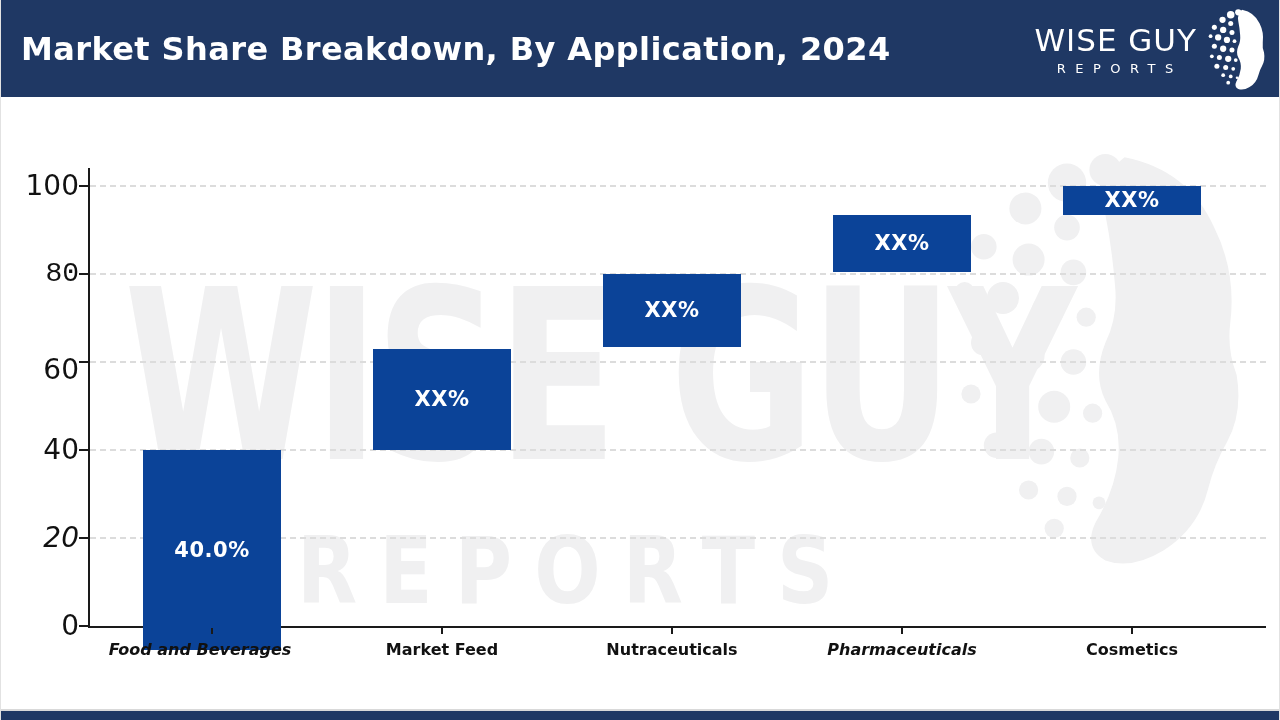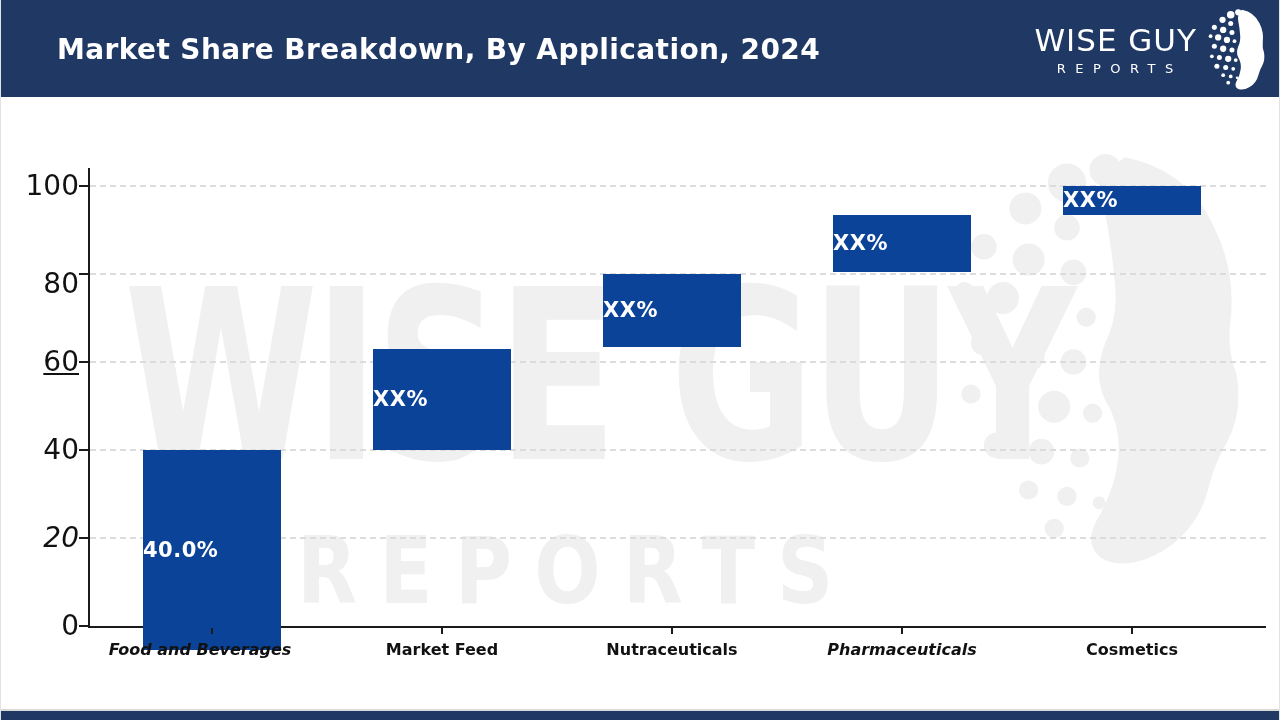--- a/index.html
+++ b/index.html
@@ -6,21 +6,21 @@
   body { background:#ffffff; }
   .page {
     position:relative; width:1280px; height:720px; background:#ffffff;
     font-family:"DejaVu Sans", sans-serif; overflow:hidden;
     border-left:1px solid #e2e2e2; border-right:1px solid #e2e2e2;
   }
   
   .header { position:absolute; left:0; top:0; width:1280px; height:97px; background:#1f3864; }
   .title {
     position:absolute; left:20px; top:50%; transform:translateY(-50%);
-    color:#ffffff; font-weight:bold; font-size:28px; letter-spacing:0.4px; white-space:nowrap;margin-left:36px;
+    color:#ffffff; font-weight:bold; font-size:32px; letter-spacing:0.4px; white-space:nowrap;
   }
   .logo { position:absolute; right:12px; top:4px; width:255px; height:90px; }
   .logo-text { position:absolute; right:72px; top:18px; text-align:center; color:#ffffff; }
   .logo-line1 { font-size:31px; letter-spacing:1px; white-space:nowrap; }
   .logo-line2 { font-size:13px; letter-spacing:9.5px; margin-top:3px; padding-left:8px; white-space:nowrap; }
   .logo-head { position:absolute; right:0; top:2px; }
   
   .footer-line { position:absolute; left:0; top:709px; width:1280px; height:2px; background:#d9d9d9; }
   .footer { position:absolute; left:0; top:711px; width:1280px; height:9px; background:#1f3864; }
   
@@ -42,21 +42,21 @@
   .y-tick-mark { position:absolute; left:78px; width:9px; height:2px; background:#1a1a1a; }
   .y-tick-label {
     position:absolute; left:18px; width:60px; height:24px; line-height:24px;
     text-align:right; font-size:28px; color:#111111;
   }
   .x-tick-mark { position:absolute; top:628px; width:2px; height:6px; background:#1a1a1a; }
   .x-cat-label {
     position:absolute; top:640px; width:230px; text-align:center;
     font-size:16px; font-weight:bold; color:#111111;
   }
-  .bar { position:absolute; display:flex; align-items:center; }
+  .bar { position:absolute; display:flex; align-items:center; justify-content:center; }
   .bar-label { color:#ffffff; font-weight:bold; font-size:21px; letter-spacing:0.5px; }
 </style>
 </head>
 <body>
 
 <svg width="0" height="0" style="position:absolute">
   <symbol id="dothead" viewBox="0 0 100 140">
     <path d="M58,6 Q78,10 86,28 Q93,42 91,58 Q90,66 93,74 Q95,86 90,95 Q86,102 84,110 Q81,122 70,129 Q60,135 52,132 Q45,128 49,120 Q55,110 56,100 Q57,90 52,82 Q48,74 52,64 Q56,56 55,46 Q54,34 52,24 Q50,12 58,6 Z"></path>
     <circle cx="40" cy="14" r="6"></circle>
       <circle cx="52" cy="10" r="5"></circle>
@@ -137,23 +137,23 @@
       </div>
     </div>
   <div id="label-layer">
       <div class="y-tick-mark" style="top: 625px;"></div>
       <div class="y-tick-label" style="top: 614px;">0</div>
       <div class="y-tick-mark" style="top: 537px;"></div>
       <div class="y-tick-label" style="top: 526px; font-style: italic;">20</div>
       <div class="y-tick-mark" style="top: 449px;"></div>
       <div class="y-tick-label" style="top: 438px;">40</div>
       <div class="y-tick-mark" style="top: 361px;"></div>
-      <div class="y-tick-label" style="top: 350px; text-decoration: underline;">60</div>
+      <div class="y-tick-label" style="top: 358px;">60</div>
       <div class="y-tick-mark" style="top: 273px;"></div>
-      <div class="y-tick-label" style="top: 272px;">80</div>
+      <div class="y-tick-label" style="top: 262px; font-family: Liberation Mono, monospace;">80</div>
       <div class="y-tick-mark" style="top: 185px;"></div>
       <div class="y-tick-label" style="top: 174px;">100</div>
       <div class="x-tick-mark" style="left: 210px;"></div>
       <div class="x-cat-label" style="left: 84px; font-style: italic;">Food and Beverages</div>
       <div class="x-tick-mark" style="left: 440px;"></div>
       <div class="x-cat-label" style="left: 326px;">Market Feed</div>
       <div class="x-tick-mark" style="left: 670px;"></div>
       <div class="x-cat-label" style="left: 556px; text-align: center;">Nutraceuticals</div>
       <div class="x-tick-mark" style="left: 900px;"></div>
       <div class="x-cat-label" style="left: 786px; font-style: italic;">Pharmaceuticals</div>

